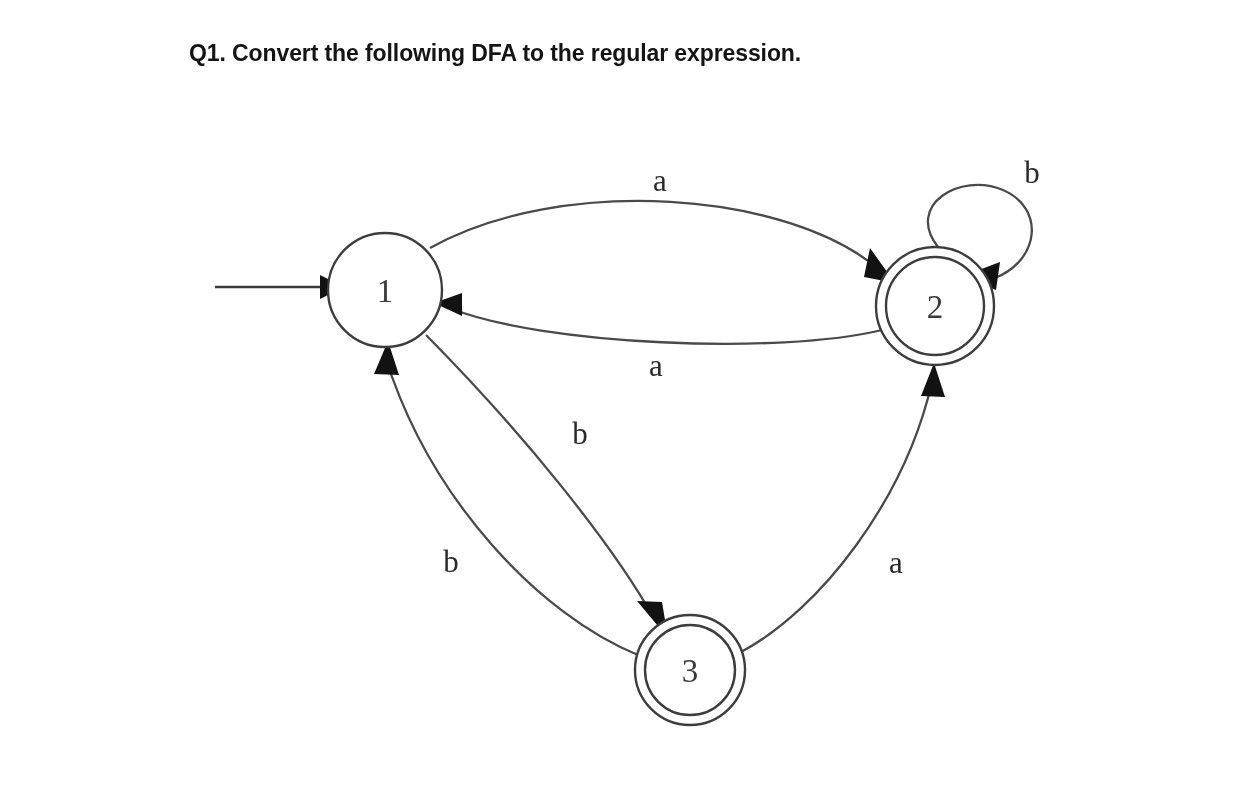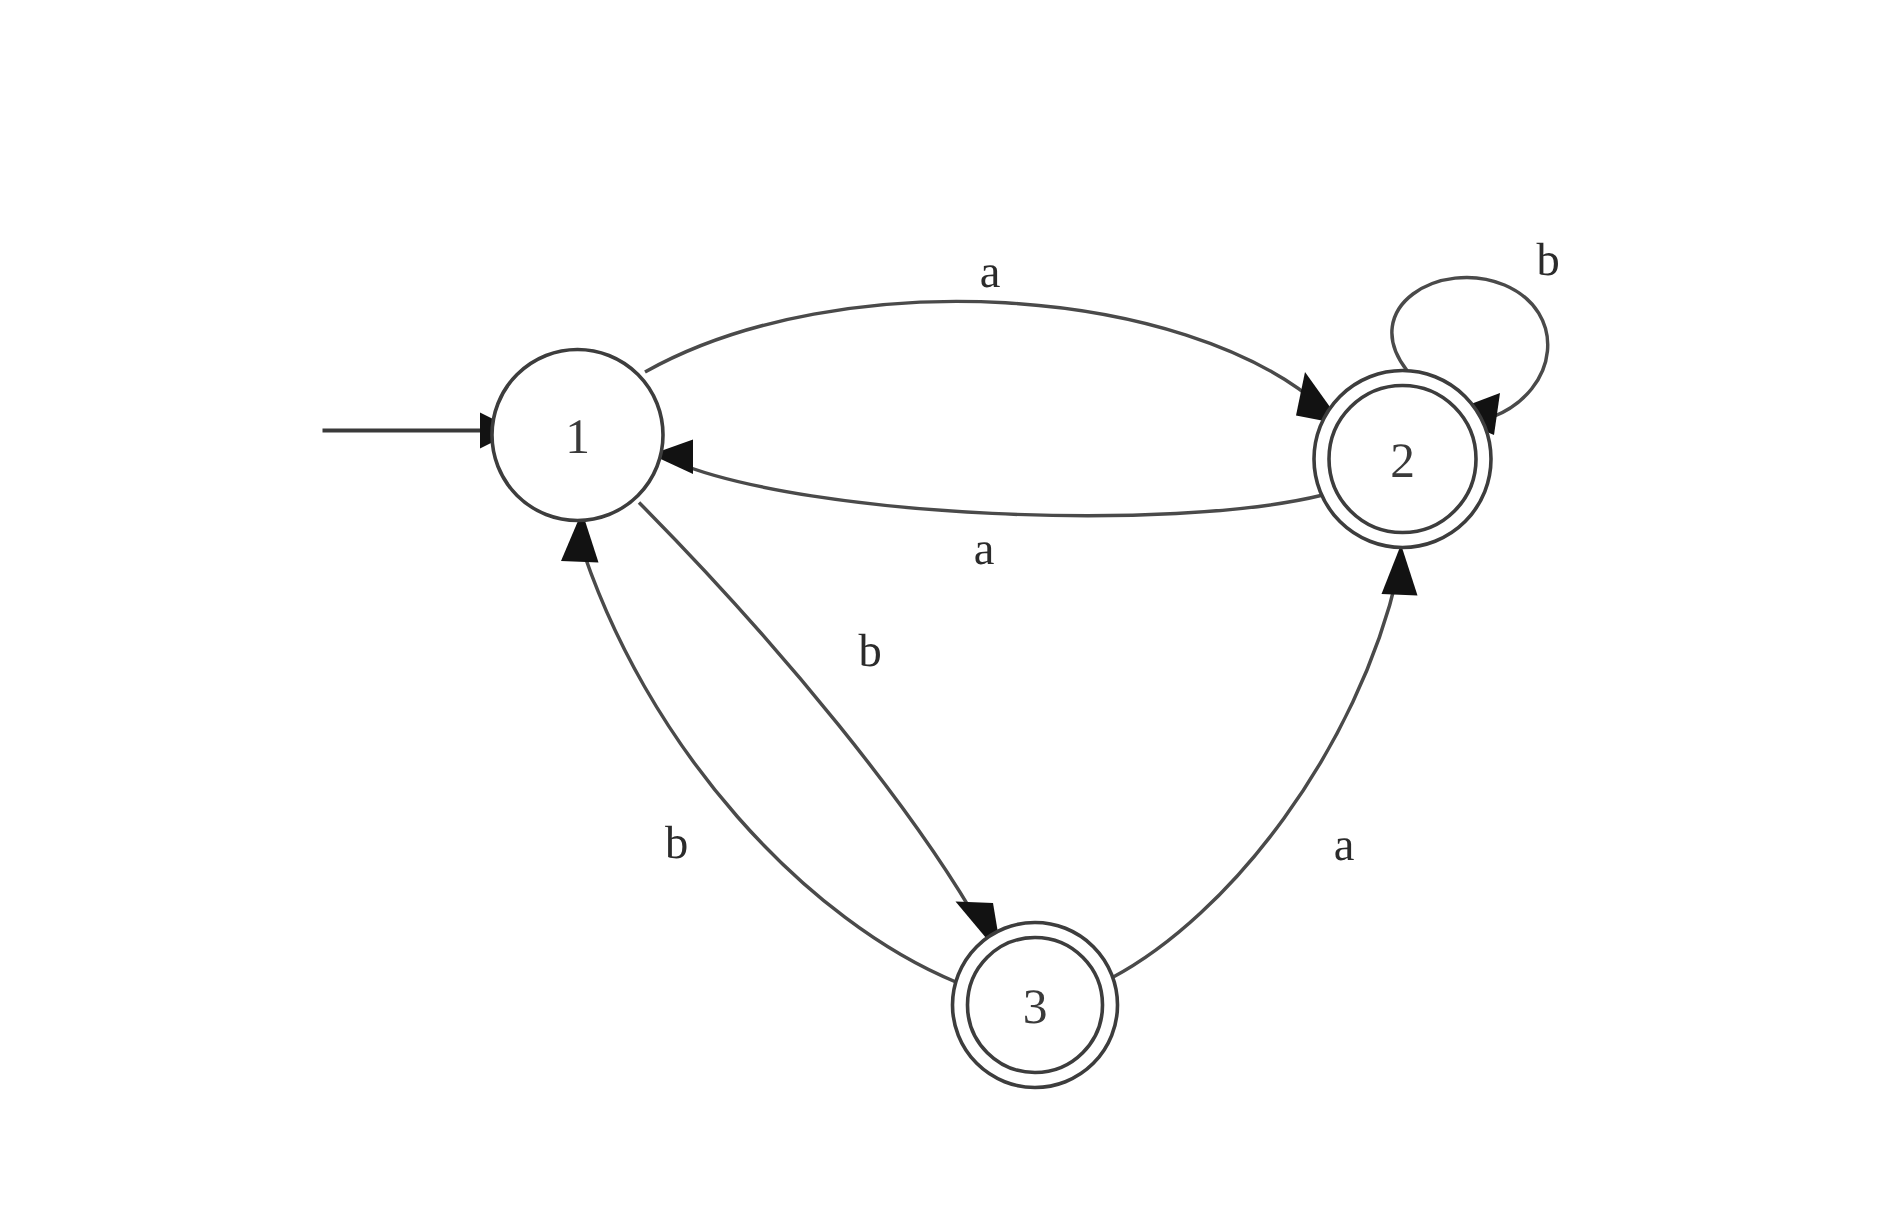--- a/index.html
+++ b/index.html
@@ -72,20 +72,21 @@
   .arrow-head {
     fill: #121212;
     stroke: none;
   }
 </style>
 </head>
 <body>
 
 <div id="page">
 
+  <div id="question-title">Q1. Convert the following DFA to the regular expression.</div>
 
   <svg id="dfa-figure" viewBox="0 0 1260 806" xmlns="http://www.w3.org/2000/svg">
 
     <g>
       <line class="start-line" x1="215" y1="287" x2="320" y2="287"></line>
       <polygon class="arrow-head" points="320,275 344,287 320,299"></polygon>
     </g>
 
     <g>
       <path class="edge-path" d="M 430,248 C 560,175 790,190 882,272"></path>

